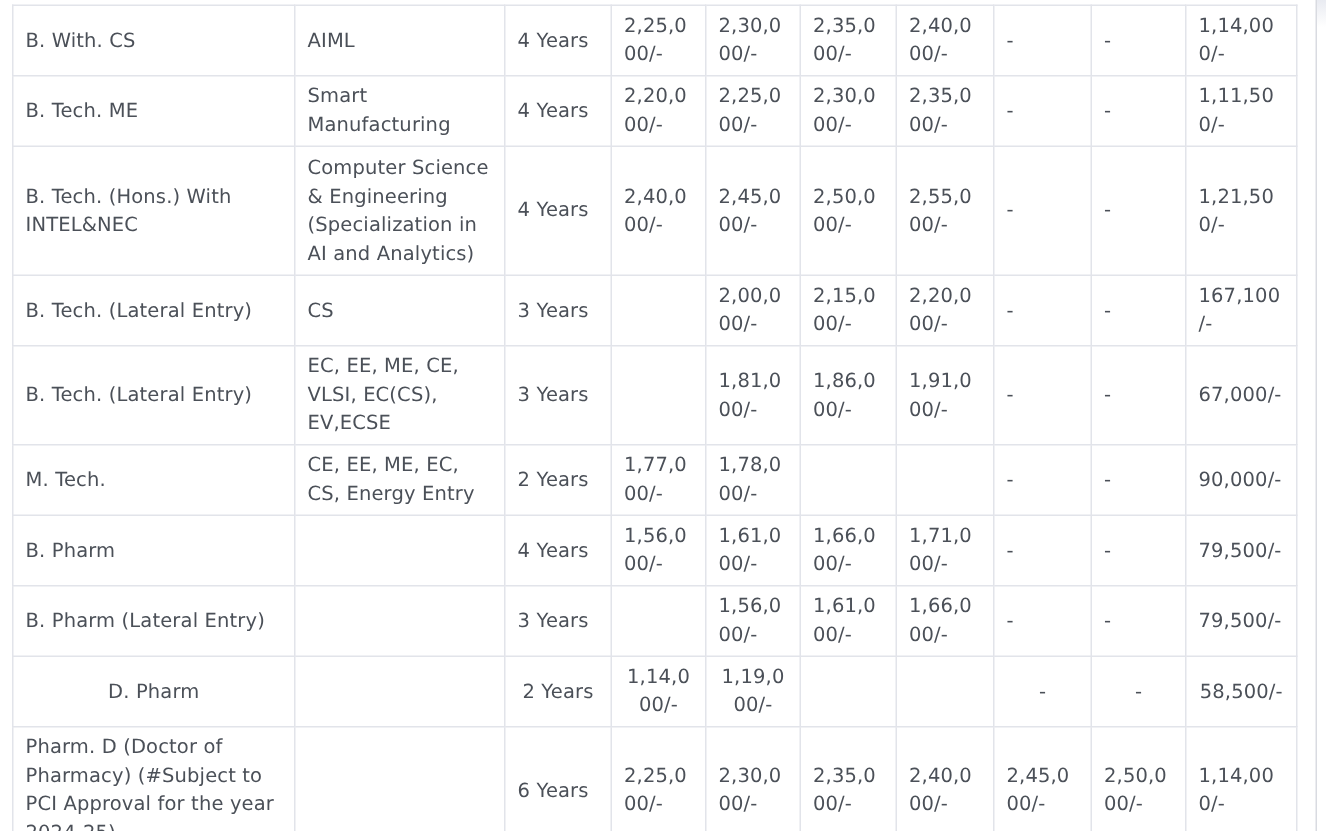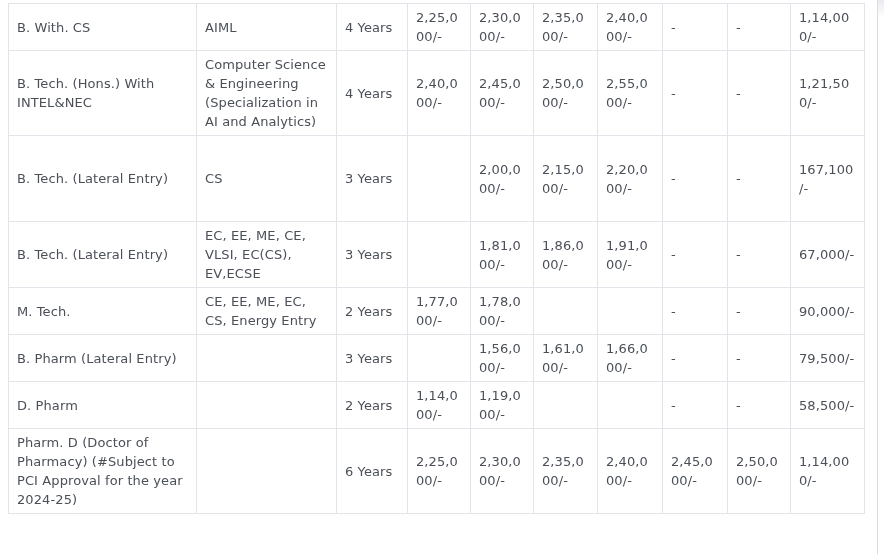--- a/index.html
+++ b/index.html
@@ -94,20 +94,32 @@
           <td>4 Years</td>
           <td>2,25,000/-</td>
           <td>2,30,000/-</td>
           <td>2,35,000/-</td>
           <td>2,40,000/-</td>
           <td>-</td>
           <td>-</td>
           <td>1,14,000/-</td>
         </tr>
         <tr>
+          <td>B. Tech. ME</td>
+          <td>Smart Manufacturing</td>
+          <td>4 Years</td>
+          <td>2,20,000/-</td>
+          <td>2,25,000/-</td>
+          <td>2,30,000/-</td>
+          <td>2,35,000/-</td>
+          <td>-</td>
+          <td>-</td>
+          <td>1,11,500/-</td>
+        </tr>
+        <tr>
           <td>B. Tech. (Hons.) With INTEL&amp;NEC</td>
           <td>Computer Science &amp; Engineering (Specialization in AI and Analytics)</td>
           <td>4 Years</td>
           <td>2,40,000/-</td>
           <td>2,45,000/-</td>
           <td>2,50,000/-</td>
           <td>2,55,000/-</td>
           <td>-</td>
           <td>-</td>
           <td>1,21,500/-</td>
@@ -140,20 +152,32 @@
           <td>M. Tech.</td>
           <td>CE, EE, ME, EC, CS, Energy Entry</td>
           <td>2 Years</td>
           <td>1,77,000/-</td>
           <td>1,78,000/-</td>
           <td></td>
           <td></td>
           <td>-</td>
           <td>-</td>
           <td>90,000/-</td>
+        </tr>
+        <tr>
+          <td>B. Pharm</td>
+          <td></td>
+          <td>4 Years</td>
+          <td>1,56,000/-</td>
+          <td>1,61,000/-</td>
+          <td>1,66,000/-</td>
+          <td>1,71,000/-</td>
+          <td>-</td>
+          <td>-</td>
+          <td>79,500/-</td>
         </tr>
         <tr>
           <td>B. Pharm (Lateral Entry)</td>
           <td></td>
           <td>3 Years</td>
           <td></td>
           <td>1,56,000/-</td>
           <td>1,61,000/-</td>
           <td>1,66,000/-</td>
           <td>-</td>

